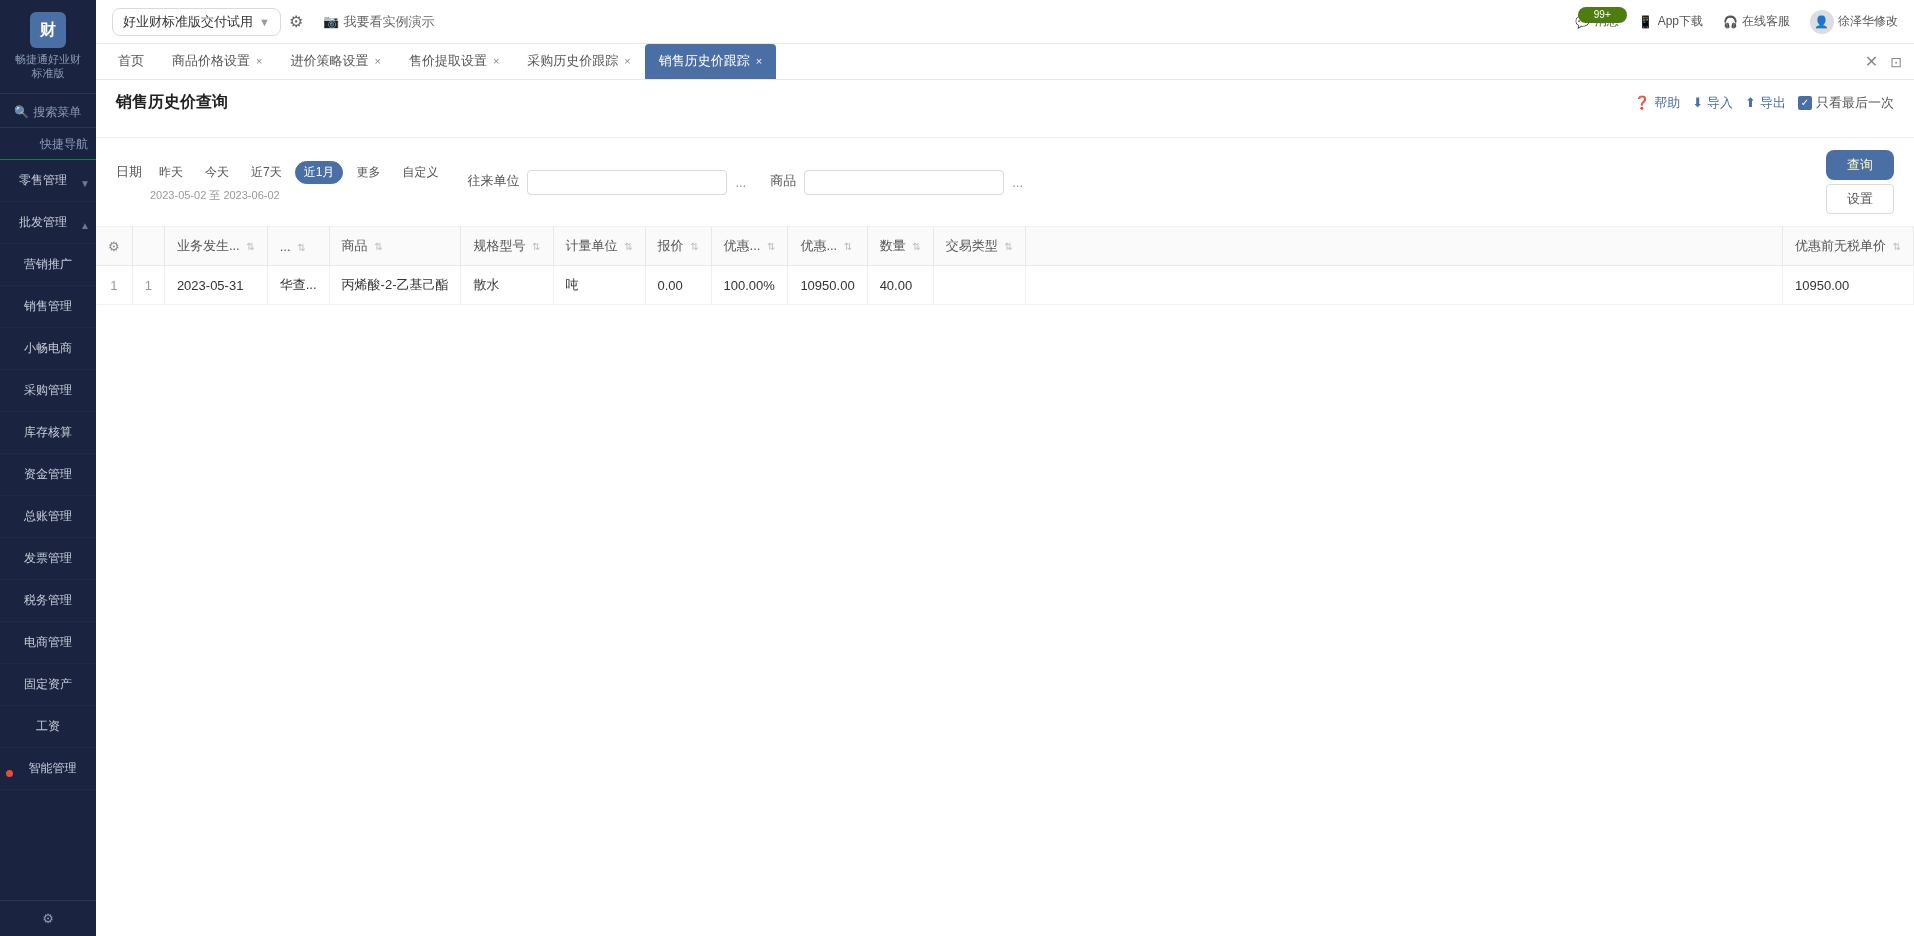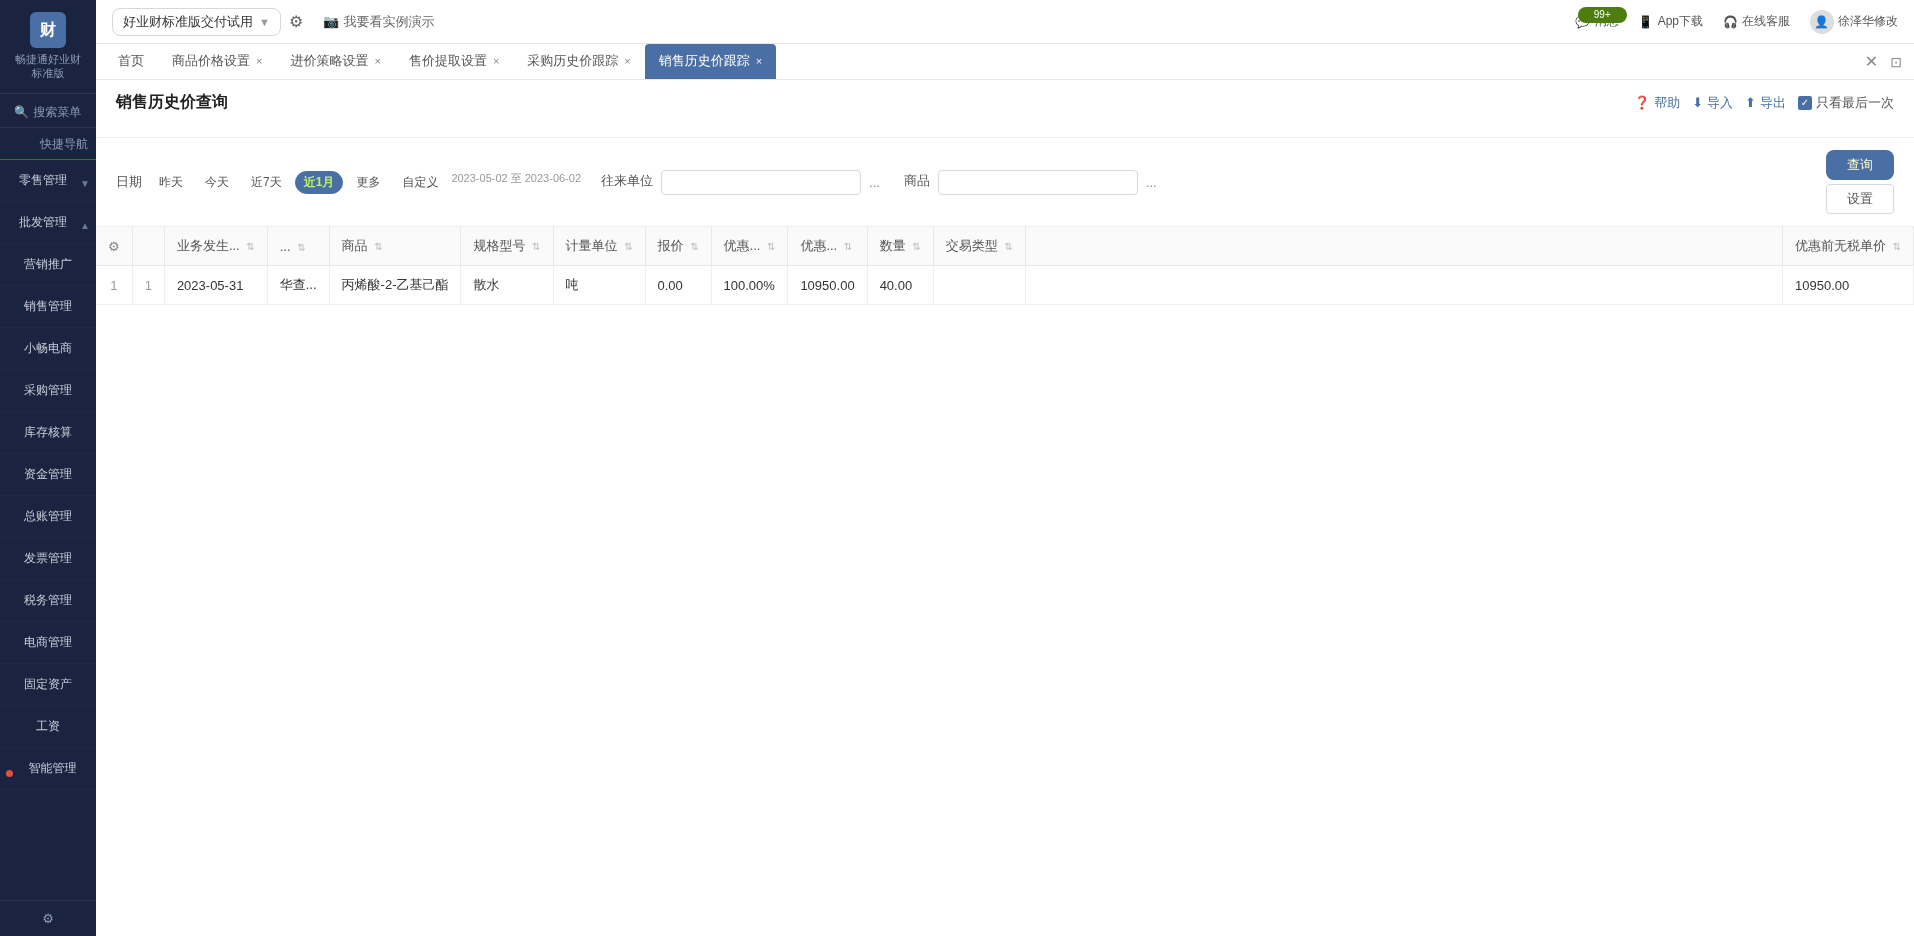--- a/index.html
+++ b/index.html
@@ -284,41 +284,40 @@
       gap: 8px;
     }
     .filter-label {
       font-size: 13px;
       color: #555;
       margin-top: 2px;
       white-space: nowrap;
     }
     .filter-date-options {
       display: flex;
-      flex-direction: row;
+      flex-direction: column;
       gap: 4px;
     }
     .date-buttons {
       display: flex;
       align-items: center;
       gap: 4px;
     }
     .date-btn {
       padding: 2px 8px;
       border-radius: 12px;
       cursor: pointer;
       font-size: 12px;
       color: #555;
       border: 1px solid transparent;
     }
     .date-btn.active {
       background: #4a6fa5;
-      color: #bef264;
+      color: #ffffff;
       border-color: #4a6fa5;
-      font-weight: bold;
     }
     .date-range-text {
       font-size: 11px;
       color: #999;
     }
     .filter-input-group {
       display: flex;
       align-items: center;
       gap: 4px;
     }

